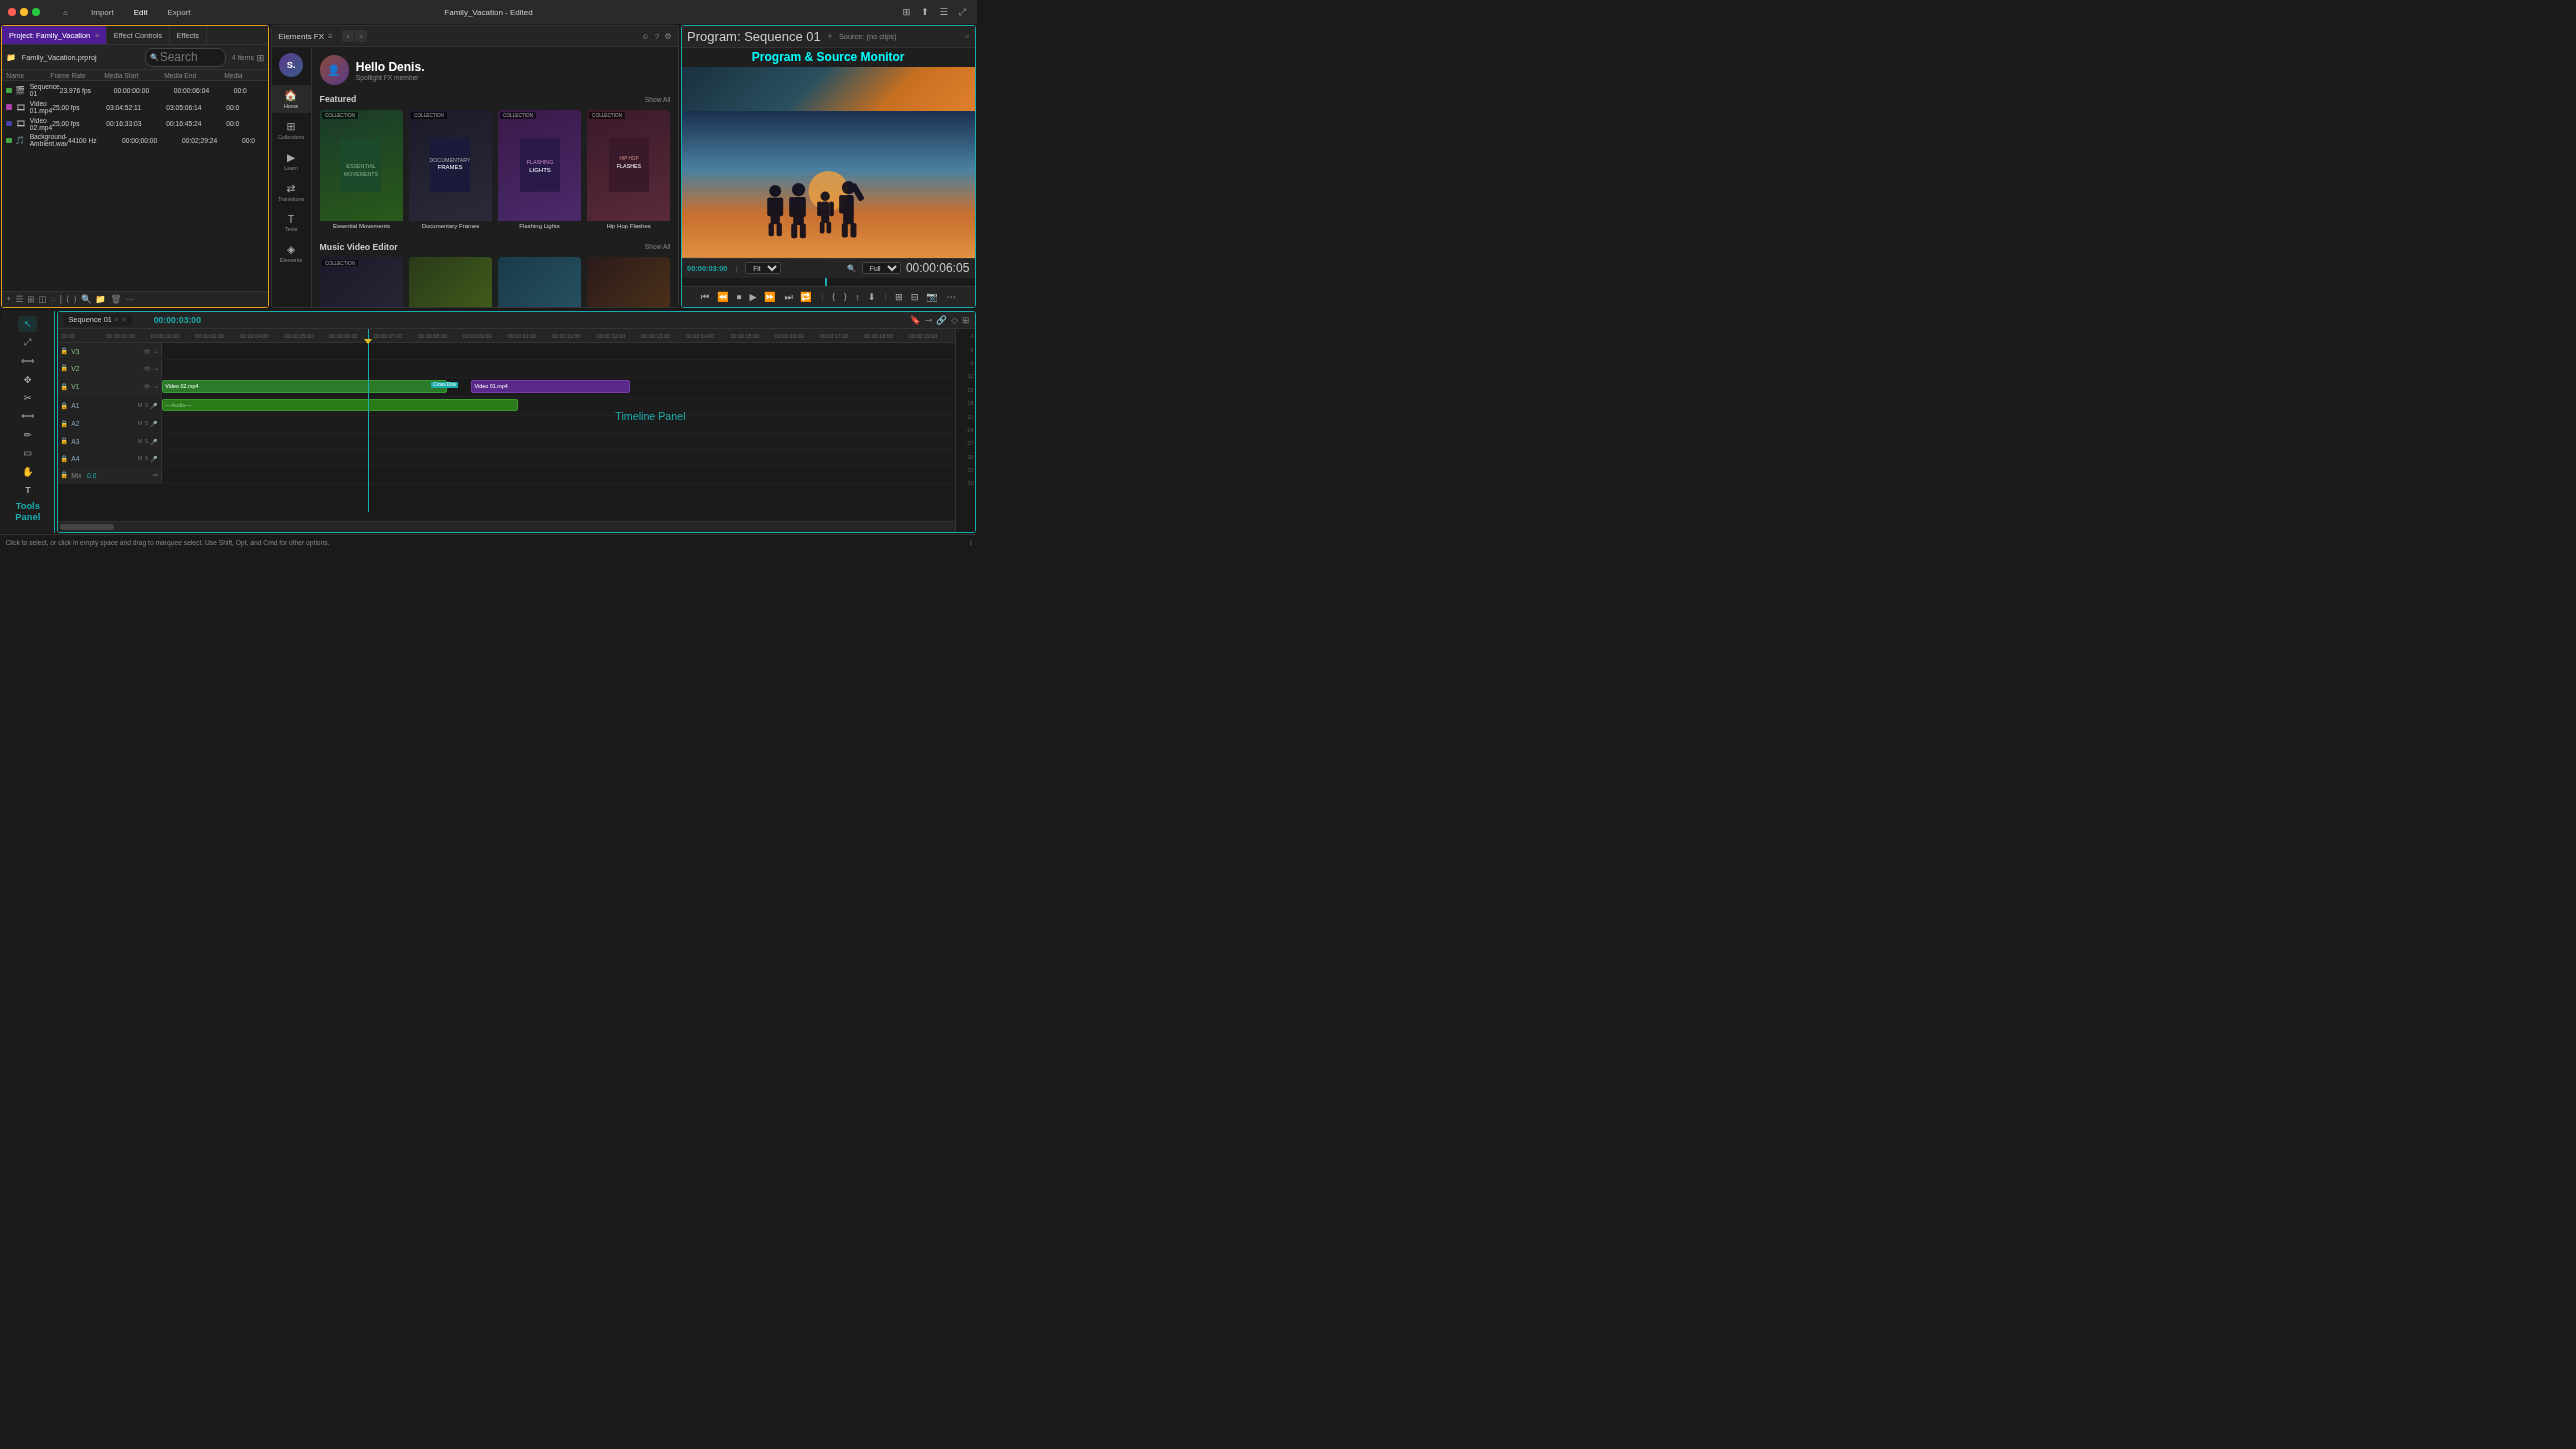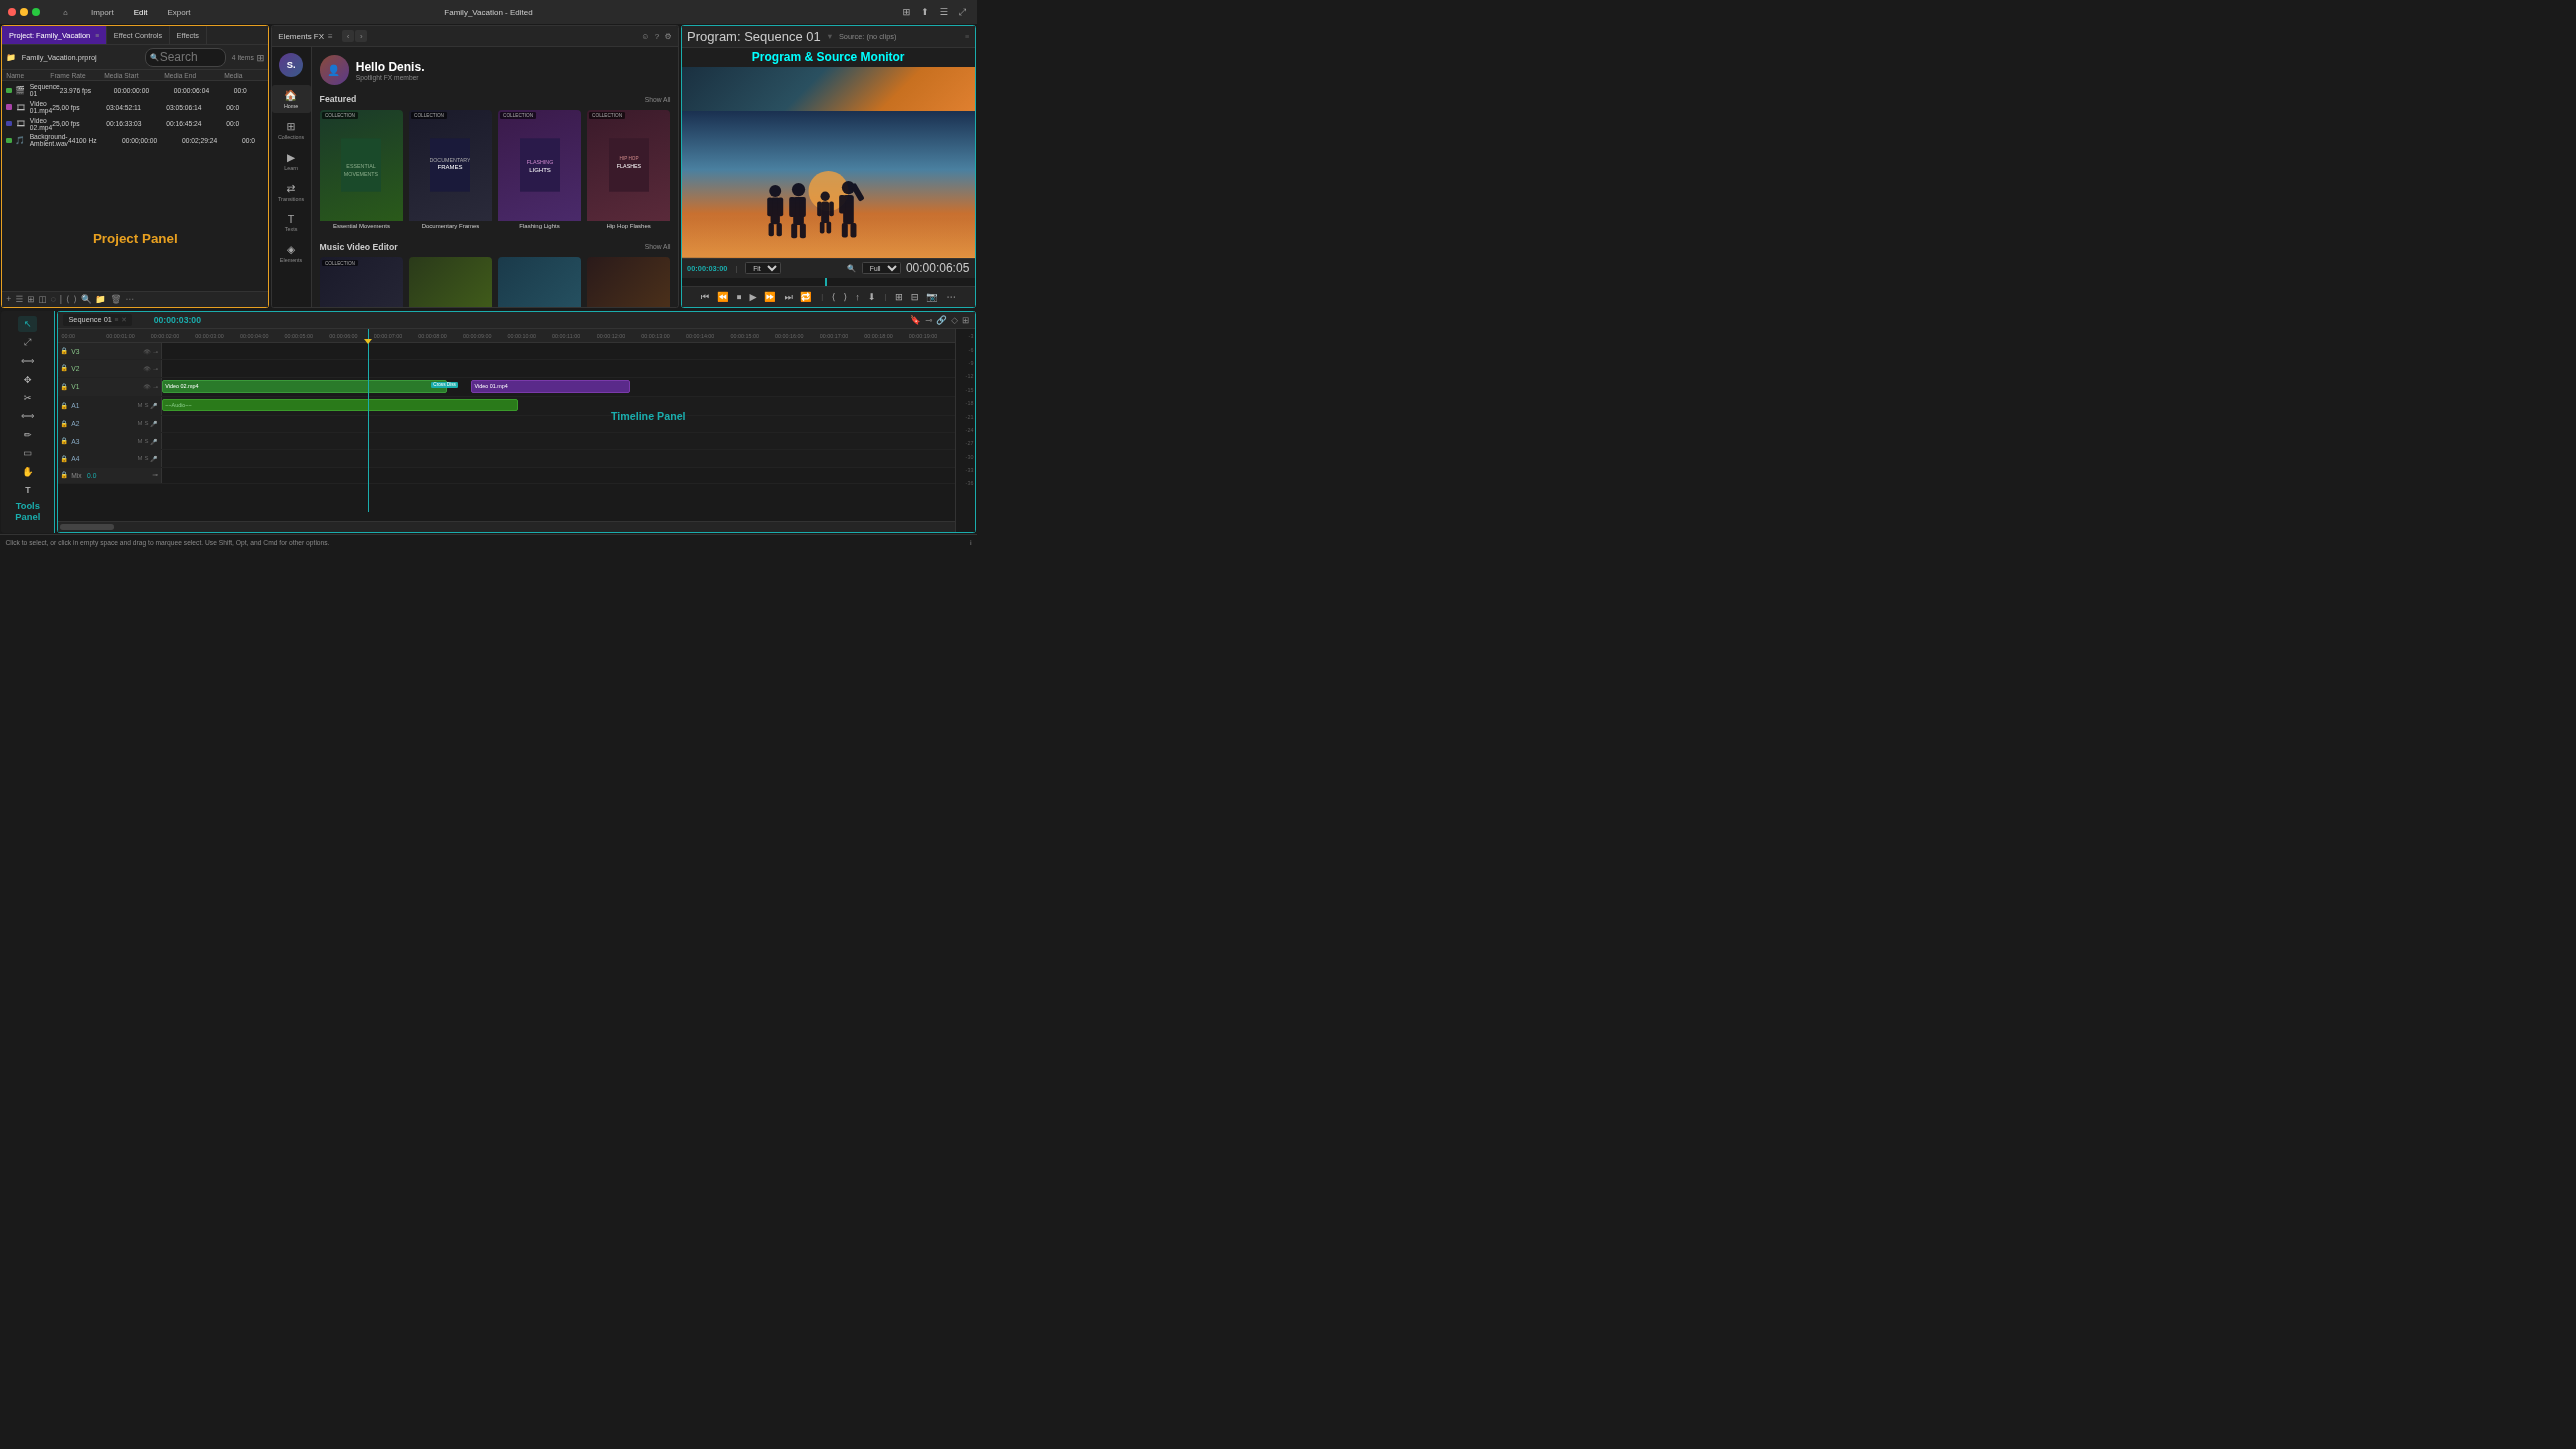--- a/index.html
+++ b/index.html
@@ -682,21 +682,20 @@
         <span class="file-color-dot" style="background:#44aa44"></span>
         <span class="file-icon">🎵</span>
         <span>Background-Ambient.wav</span>
       </div>
       <span>44100 Hz</span>
       <span>00:00;00:00</span>
       <span>00:02;29:24</span>
       <span>00:0</span>
     </div>
         </div>
-      <div class="project-label">Project Panel</div>
       <div class="project-bottom-toolbar">
         <span class="pb-icon">+</span>
         <span class="pb-icon">☰</span>
         <span class="pb-icon">⊞</span>
         <span class="pb-icon">◫</span>
         <span class="pb-icon">◌</span>
         <span class="pb-icon">|</span>
         <span class="pb-icon">⟨</span>
         <span class="pb-icon">⟩</span>
         <span class="pb-icon">🔍</span>
@@ -1134,21 +1133,21 @@
                   <span class="track-header-lock">🔒</span>
                   <span class="mix-label">Mix</span>
                   <span class="mix-value" style="margin-left:2.7px;">0.0</span>
                   <span style="color:#888;font-size:6.7px;margin-left:auto;">⊸</span>
                 </div>
                 <div class="track-content"></div>
               </div>
             </div>
 
             <div style="position:absolute;right:30%;top:40%;pointer-events:none;z-index:5;">
-              <span style="color:#1aadad;font-size:10.7px;font-weight:700;">Timeline Panel</span>
+              <span style="color:#1aadad;font-size:10.7px;font-weight:400;">Timeline Panel</span>
             </div>
 
             <div class="timeline-scroll-area">
               <div class="scroll-thumb"></div>
             </div>
           </div>
 
           <div class="volume-ruler">
             <div class="vol-mark">-3</div>
             <div class="vol-mark">-6</div>

